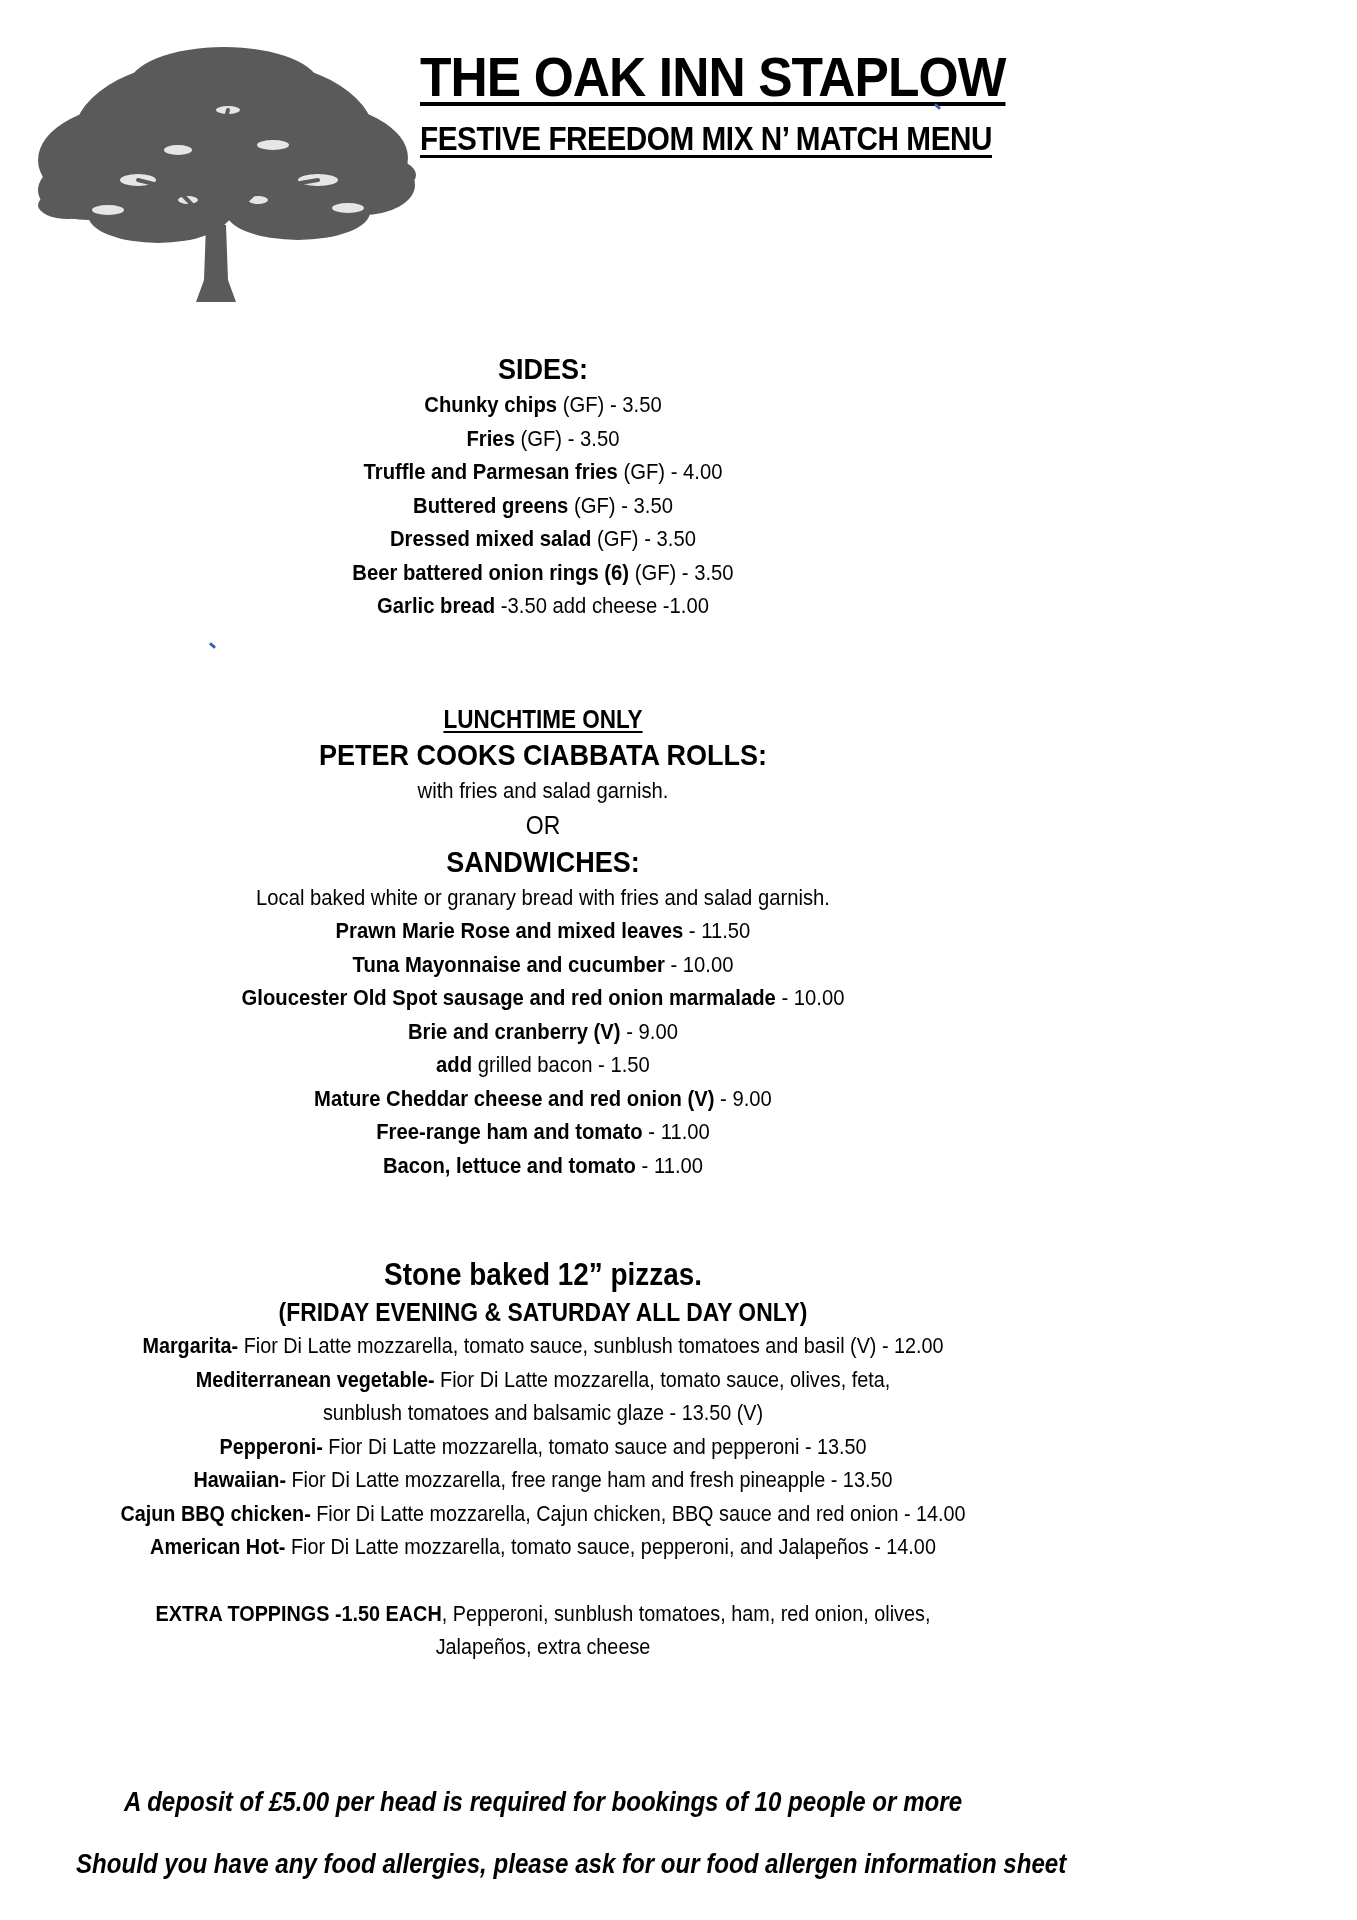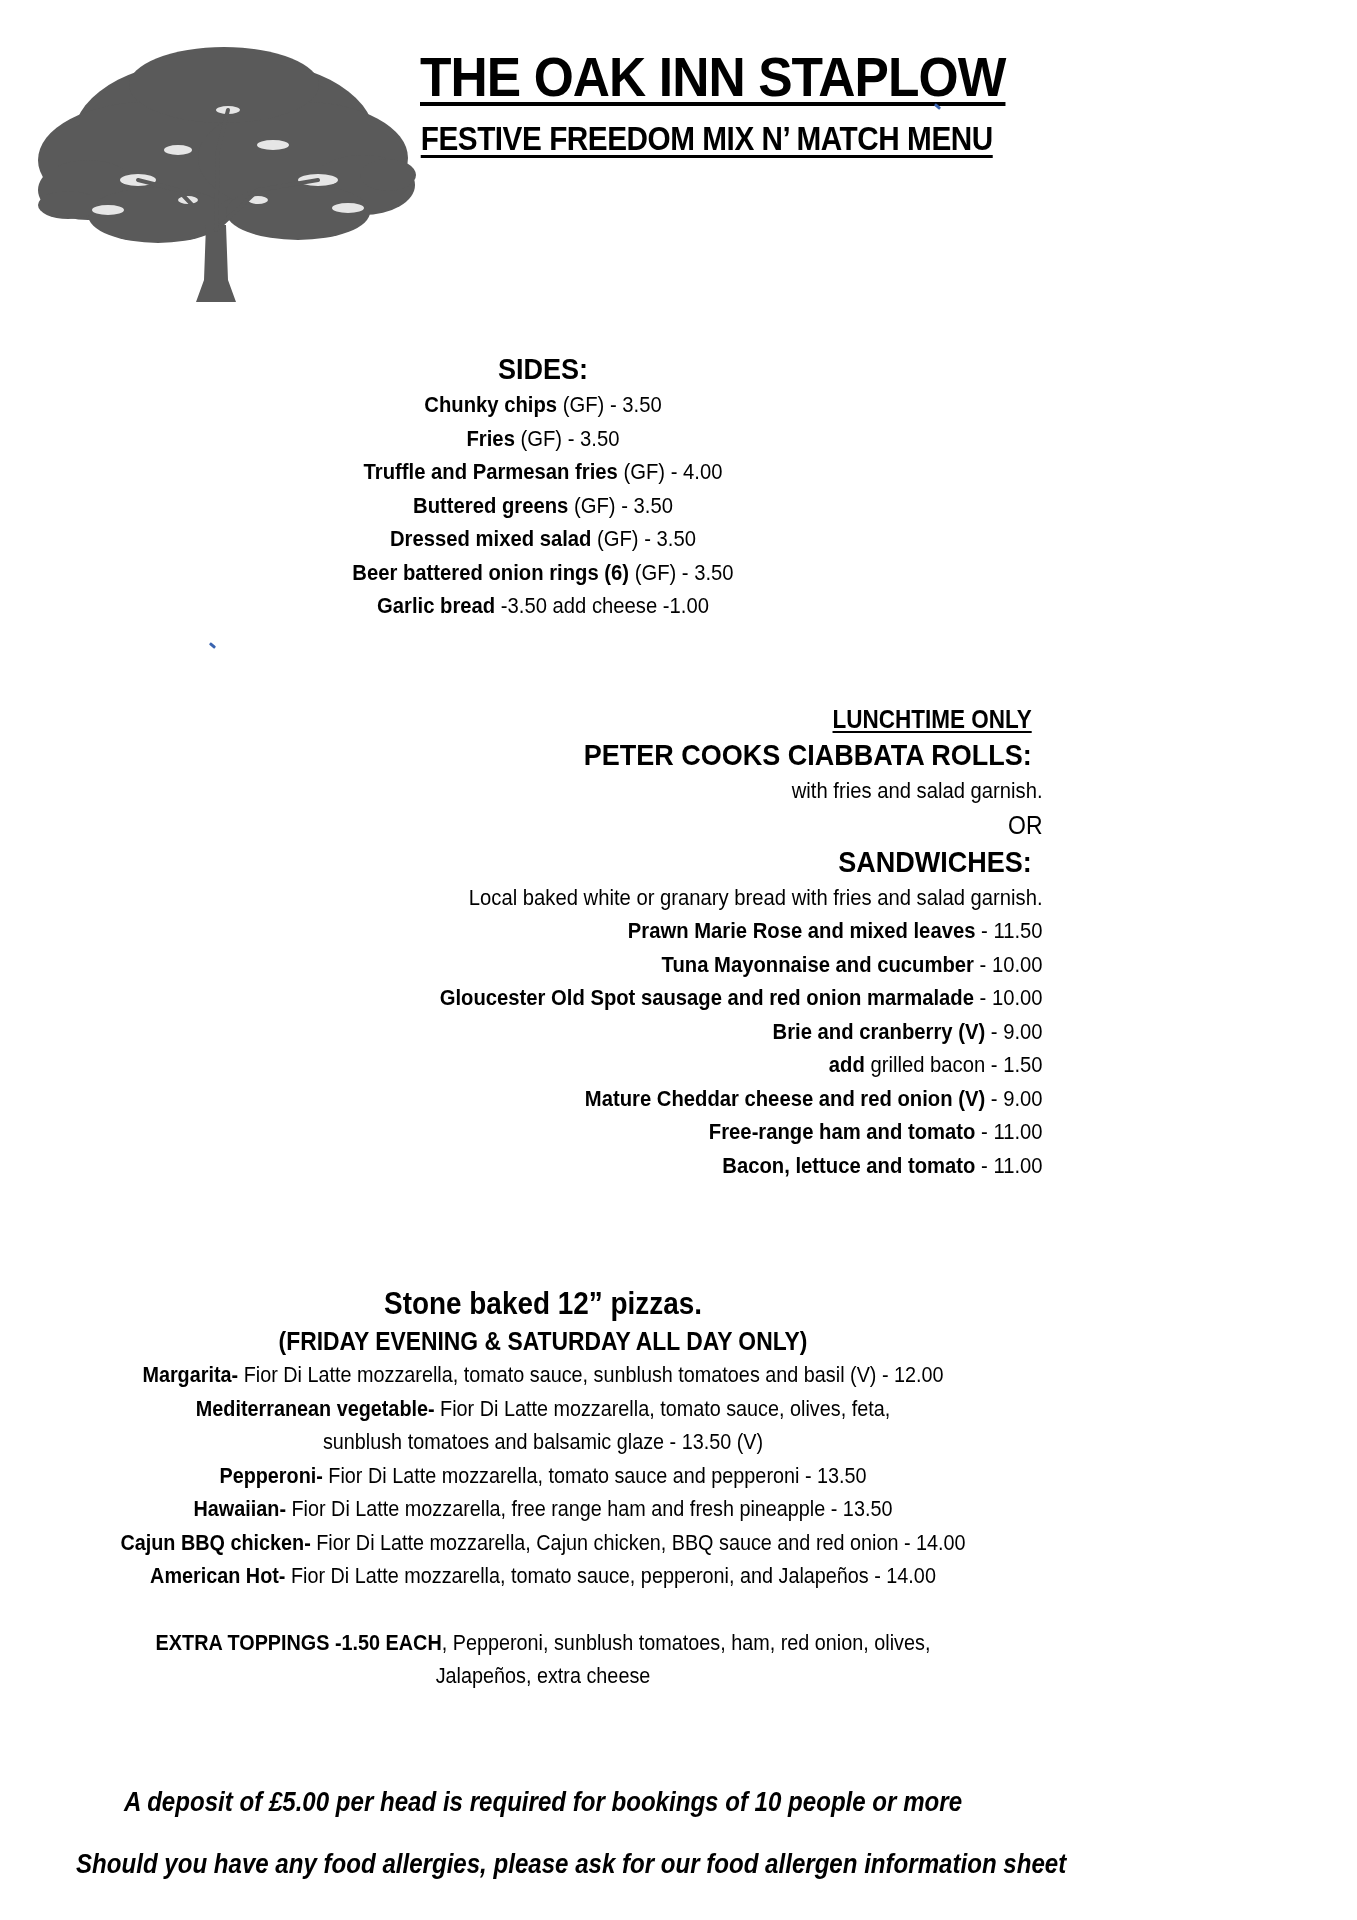--- a/index.html
+++ b/index.html
@@ -19,21 +19,20 @@
       position: absolute;
       left: 28px;
       top: 40px;
       width: 392px;
       height: 272px;
     }
     .header {
       position: absolute;
       left: 420px;
       top: 46px;
-      text-align: right;
     }
     .title {
       font-family: "Liberation Sans", sans-serif;
       font-weight: bold;
       font-size: 56px;
       line-height: 62px;
       letter-spacing: -1px;
       transform: scaleX(0.92);
       transform-origin: left center;
       text-decoration: underline;
@@ -180,38 +179,38 @@
   <div class="section-heading">SIDES:</div>
   <div class="item"><span class="name">Chunky chips</span><span class="detail"> (GF) - 3.50</span></div>
   <div class="item"><span class="name">Fries</span><span class="detail"> (GF) - 3.50</span></div>
   <div class="item"><span class="name">Truffle and Parmesan fries</span><span class="detail"> (GF) - 4.00</span></div>
   <div class="item"><span class="name">Buttered greens</span><span class="detail"> (GF) - 3.50</span></div>
   <div class="item"><span class="name">Dressed mixed salad</span><span class="detail"> (GF) - 3.50</span></div>
   <div class="item"><span class="name">Beer battered onion rings (6)</span><span class="detail"> (GF) - 3.50</span></div>
   <div class="item"><span class="name">Garlic bread</span><span class="detail"> -3.50 add cheese -1.00</span></div>
 </div>
 
-<div class="menu" style="top:702px;text-align:right;">
+<div class="menu" style="top:702px;">
   <div class="label-underline">LUNCHTIME ONLY</div>
   <div class="section-heading">PETER COOKS CIABBATA ROLLS:</div>
   <div class="plain-line">with fries and salad garnish.</div>
   <div class="or-line">OR</div>
   <div class="section-heading">SANDWICHES:</div>
   <div class="plain-line">Local baked white or granary bread with fries and salad garnish.</div>
   <div class="item"><span class="name">Prawn Marie Rose and mixed leaves</span><span class="detail"> - 11.50</span></div>
   <div class="item"><span class="name">Tuna Mayonnaise and cucumber</span><span class="detail"> - 10.00</span></div>
   <div class="item"><span class="name">Gloucester Old Spot sausage and red onion marmalade</span><span class="detail"> - 10.00</span></div>
   <div class="item"><span class="name">Brie and cranberry (V)</span><span class="detail"> - 9.00</span></div>
   <div class="item"><span class="name">add</span><span class="detail"> grilled bacon - 1.50</span></div>
   <div class="item"><span class="name">Mature Cheddar cheese and red onion (V)</span><span class="detail"> - 9.00</span></div>
   <div class="item"><span class="name">Free-range ham and tomato</span><span class="detail"> - 11.00</span></div>
   <div class="item"><span class="name">Bacon, lettuce and tomato</span><span class="detail"> - 11.00</span></div>
 </div>
 
-<div class="menu" style="top:1284px;">
+<div class="menu" style="top:1255px;">
   <div class="pizza-heading">Stone baked 12” pizzas.</div>
   <div class="pizza-sub">(FRIDAY EVENING &amp; SATURDAY ALL DAY ONLY)</div>
   <div class="pizza-item"><span class="name">Margarita-</span><span> Fior Di Latte mozzarella, tomato sauce, sunblush tomatoes and basil (V) - 12.00</span></div>
   <div class="pizza-item"><span class="name">Mediterranean vegetable-</span><span> Fior Di Latte mozzarella, tomato sauce, olives, feta,</span></div>
   <div class="pizza-item">sunblush tomatoes and balsamic glaze - 13.50 (V)</div>
   <div class="pizza-item"><span class="name">Pepperoni-</span><span> Fior Di Latte mozzarella, tomato sauce and pepperoni - 13.50</span></div>
   <div class="pizza-item"><span class="name">Hawaiian-</span><span> Fior Di Latte mozzarella, free range ham and fresh pineapple - 13.50</span></div>
   <div class="pizza-item"><span class="name">Cajun BBQ chicken-</span><span> Fior Di Latte mozzarella, Cajun chicken, BBQ sauce and red onion - 14.00</span></div>
   <div class="pizza-item"><span class="name">American Hot-</span><span> Fior Di Latte mozzarella, tomato sauce, pepperoni, and Jalapeños - 14.00</span></div>
   <div style="height:33px;"></div>

